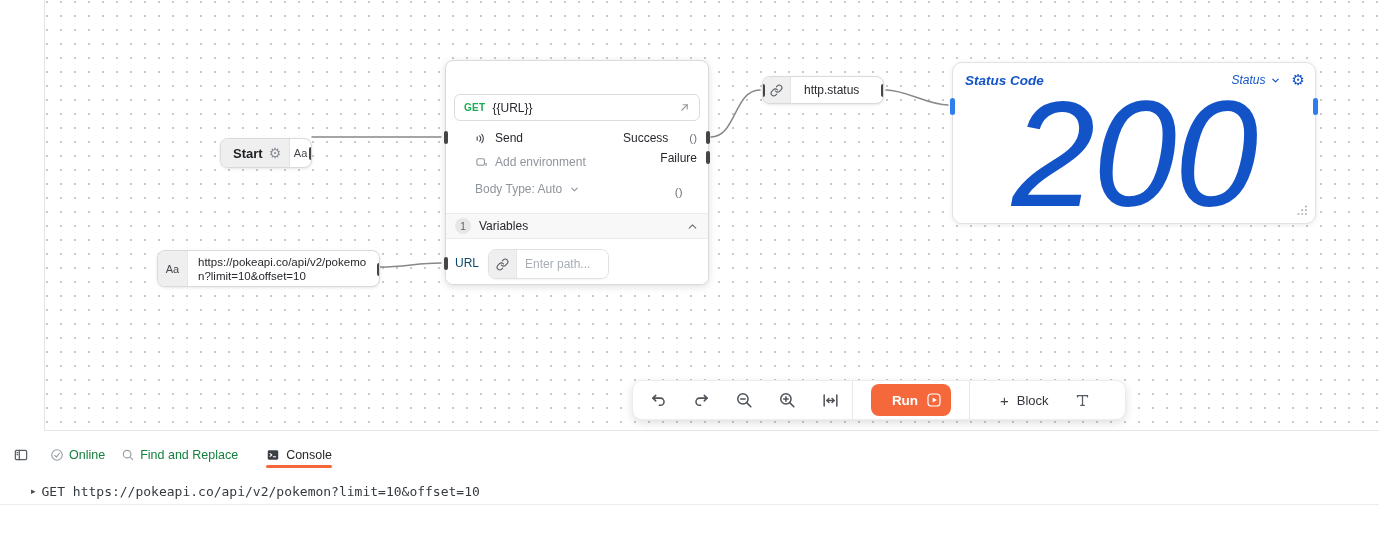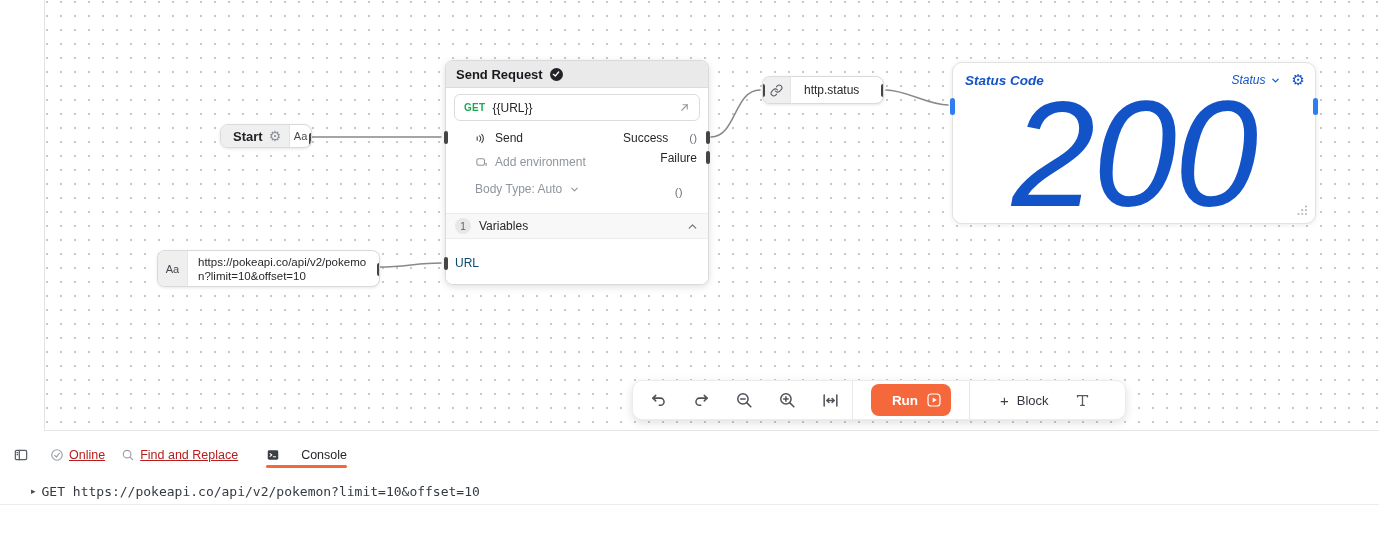--- a/index.html
+++ b/index.html
@@ -16,21 +16,21 @@
     background-image:radial-gradient(circle,#c9c9c9 1px,transparent 1.1px);
     background-size:14px 14px; background-position:9px 9px;
   }
   .wires { position:absolute; left:0; top:0; width:1379px; height:548px; pointer-events:none; }
   .wires path { stroke:#888; stroke-width:1.5; fill:none; stroke-linecap:round; }
   .node { position:absolute; background:#fff; border:1px solid #dadada; border-radius:8px; box-shadow:0 1px 3px rgba(0,0,0,.10); }
   .port { position:absolute; width:4px; height:13px; background:#454545; border-radius:2px; z-index:5; }
   .port.blue { width:5px; height:17px; background:#2f7ef0; border-radius:2.5px; }
 
   
-  .start-node { left:220px; top:124px; width:92px; height:24px; display:flex; align-items:stretch; overflow:hidden; }
+  .start-node { left:220px; top:138px; width:92px; height:30px; display:flex; align-items:stretch; overflow:hidden; }
   .start-left { display:flex; align-items:center; gap:6px; background:#efefef; padding:0 8px 0 12px; border-right:1px solid #e3e3e3; }
   .start-label { font-weight:bold; font-size:13px; color:#1d1f22; }
   .start-right { display:flex; align-items:center; justify-content:center; flex:1; font-size:11px; color:#44484e; }
   .uni-gear { font-family:"DejaVu Sans",sans-serif; font-size:14px; color:#8a8f98; line-height:1; }
 
   
   .url-node { left:157px; top:250px; width:223px; height:37px; display:flex; align-items:stretch; overflow:hidden; }
   .url-badge { width:30px; display:flex; align-items:center; justify-content:center; background:#efefef; border-right:1px solid #e6e6e6; font-size:11px; color:#44484e; flex:none; }
   .url-value { flex:1; padding:5px 8px 4px 10px; font-size:11.5px; line-height:13.5px; color:#26282c; word-break:break-all; }
 
@@ -77,22 +77,22 @@
   .run-btn { margin:0 18px; height:32px; width:80px; background:#f4683c; border-radius:8px; display:flex; align-items:center; justify-content:center; gap:8px; cursor:pointer;padding-left:12px; }
   .run-label { color:#fff; font-weight:bold; font-size:13.5px; }
   .block-btn { display:flex; align-items:center; gap:8px; margin:0 14px 0 30px; cursor:pointer; }
   .block-plus { font-size:15px; color:#3f434a; }
   .block-label { font-size:13px; color:#33373d; }
   .text-tool { width:40px; height:100%; display:flex; align-items:center; justify-content:center; cursor:pointer; }
 
   
   .statusbar { position:absolute; left:0; top:431px; width:1379px; height:47px; display:flex; align-items:center; background:#fff; }
   .sb-panel { margin-left:8px; width:26px; display:flex; align-items:center; justify-content:center; cursor:pointer; }
-  .sb-item { display:flex; align-items:center; gap:5px; margin-left:16px; font-size:12.5px; color:#b91c1c; cursor:pointer;text-decoration:underline; }
-  .sb-console { position:relative; display:flex; align-items:center; gap:21px; margin-left:28px; font-size:12.5px; color:#26282c; cursor:pointer; padding:14px 0; }
+  .sb-item { display:flex; align-items:center; gap:5px; margin-left:16px; font-size:12.5px; color:#15803d; cursor:pointer; }
+  .sb-console { position:relative; display:flex; align-items:center; gap:6px; margin-left:28px; font-size:12.5px; color:#26282c; cursor:pointer; padding:14px 0; }
   .sb-console .tab-underline { position:absolute; left:0; right:0; bottom:8px; height:3px; background:#f4683c; border-radius:2px; }
   .console-row { position:absolute; left:0; top:478px; width:1379px; height:27px; border-bottom:1px solid #ececec; display:flex; align-items:center; }
   .console-prompt { margin-left:31px; font-size:9px; color:#4a4a4a; font-family:"DejaVu Sans",sans-serif; }
   .console-text { margin-left:6px; font-family:"DejaVu Sans Mono","Liberation Mono",monospace; font-size:13px; color:#343a40; white-space:pre; }
 
   svg.ic { display:block; }
 </style>
 </head>
 <body>
 
@@ -116,28 +116,20 @@
     <span class="port" style="right:-2px; top:8px;"></span>
   </div>
 
   <div class="node url-node">
     <div class="url-badge">Aa</div>
     <div class="url-value">https://pokeapi.co/api/v2/pokemon?limit=10&amp;offset=10</div>
     <span class="port" style="right:-2px; top:12px;"></span>
   </div>
 
   <div class="node send-node">
-    <div class="send-header">
-      <span class="send-title">Send Request</span>
-      <span class="check-badge">
-        <svg class="ic" width="8" height="8" viewBox="0 0 24 24" fill="none" stroke="#fff" stroke-width="4" stroke-linecap="round" stroke-linejoin="round">
-            <polyline points="4 13 10 18 20 6"></polyline>
-          </svg>
-      </span>
-    </div>
 
     <div class="sr-get">
       <span class="method">GET</span>
       <span class="url-template">{{URL}}</span>
       <svg class="ic" width="11" height="11" viewBox="0 0 24 24" fill="none" stroke="#9b9b9b" stroke-width="2.4" stroke-linecap="round" stroke-linejoin="round">
           <path d="M6 18 18 6"></path>
           <path d="M9 6h9v9"></path>
         </svg>
     </div>
 
@@ -181,20 +173,29 @@
     <div class="sr-vars">
       <span class="vars-count">1</span>
       <span class="vars-label">Variables</span>
       <svg class="ic" width="13" height="13" viewBox="0 0 24 24" fill="none" stroke="#6d737b" stroke-width="2.2" stroke-linecap="round" stroke-linejoin="round">
           <polyline points="6 15 12 9 18 15"></polyline>
         </svg>
     </div>
 
     <div class="sr-urlrow">
       <span class="url-field-label">URL</span>
+      <div class="url-input-group">
+        <span class="uig-link">
+          <svg class="ic" width="13" height="13" viewBox="0 0 24 24" fill="none" stroke="#565b63" stroke-width="2" stroke-linecap="round" stroke-linejoin="round">
+              <path d="M10 13a5 5 0 0 0 7.54.54l3-3a5 5 0 0 0-7.07-7.07l-1.72 1.71"></path>
+              <path d="M14 11a5 5 0 0 0-7.54-.54l-3 3a5 5 0 0 0 7.07 7.07l1.71-1.71"></path>
+            </svg>
+        </span>
+        <input class="uig-input" readonly="" placeholder="Enter path..." style="">
+      </div>
     </div>
     <span class="port" style="left:-2px; top:196px;"></span>
   </div>
 
   <div class="node hs-node">
     <div class="hs-icon">
       <svg class="ic" width="13" height="13" viewBox="0 0 24 24" fill="none" stroke="#565b63" stroke-width="2" stroke-linecap="round" stroke-linejoin="round">
           <path d="M10 13a5 5 0 0 0 7.54.54l3-3a5 5 0 0 0-7.07-7.07l-1.72 1.71"></path>
           <path d="M14 11a5 5 0 0 0-7.54-.54l-3 3a5 5 0 0 0 7.07 7.07l1.71-1.71"></path>
         </svg>

